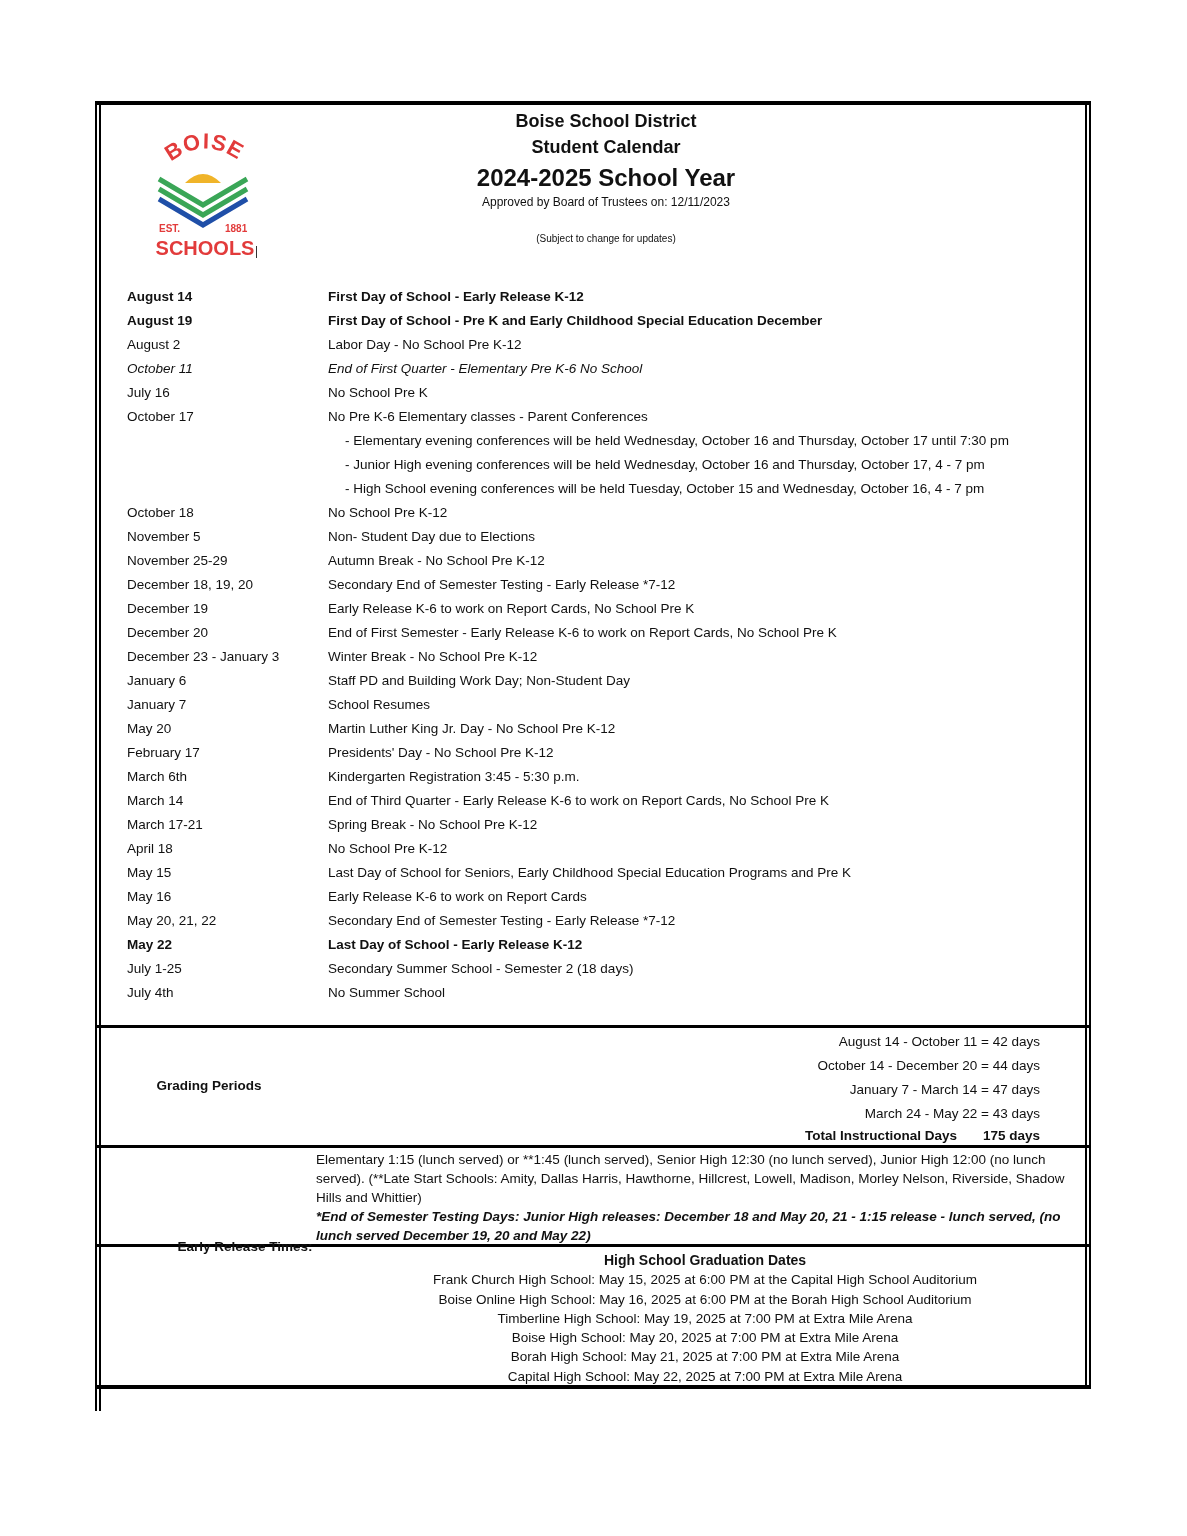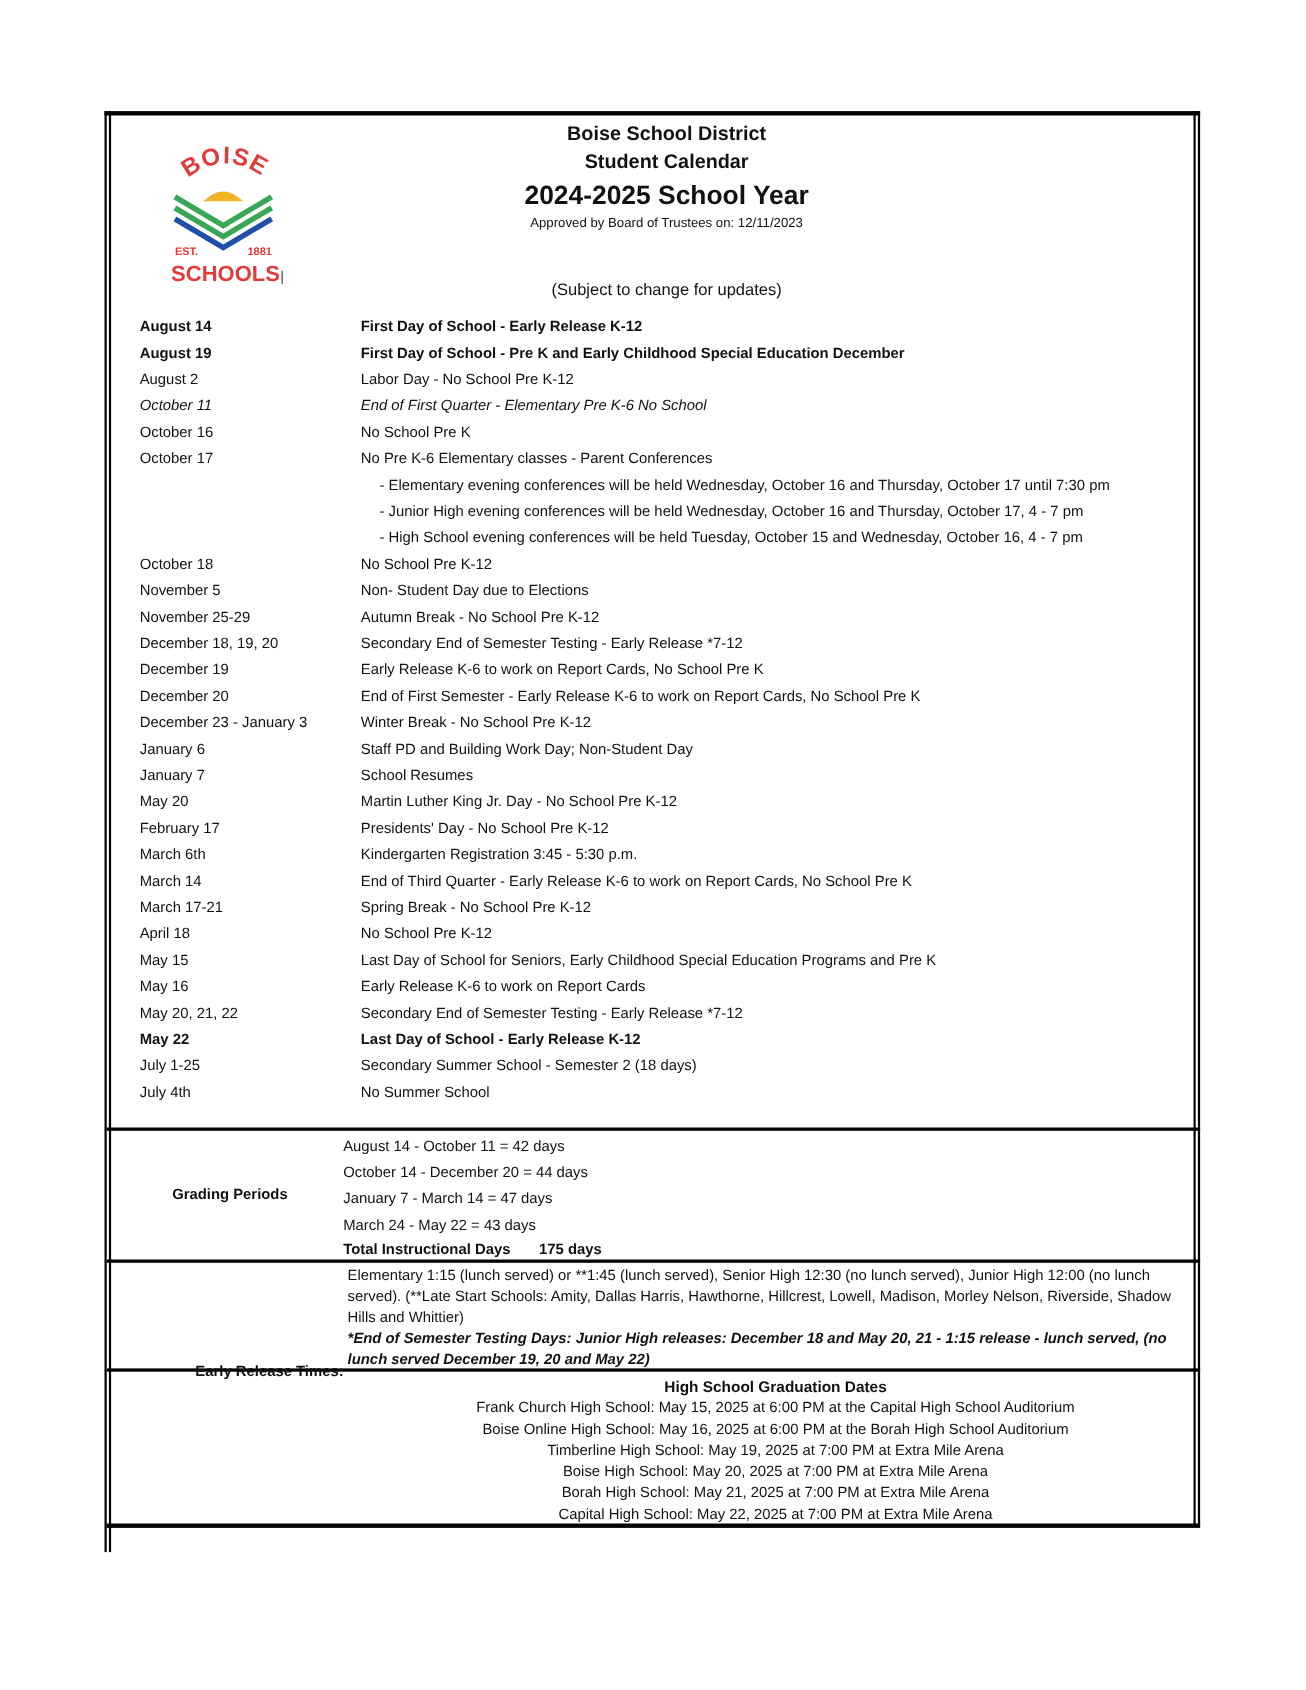--- a/index.html
+++ b/index.html
@@ -22,34 +22,34 @@
     .hrule { position: absolute; left: 97px; width: 994px; background: #000; }
 
     
     .logo { position: absolute; left: 155px; top: 133px; width: 100px; height: 128px; }
     .logo-caret { position: absolute; left: 256px; top: 246px; width: 1px; height: 12px; background: #333; }
     .title-block { position: absolute; left: 400px; width: 412px; text-align: center; }
     .t1 { top: 111px; font-size: 18px; font-weight: bold; }
     .t2 { top: 137px; font-size: 18px; font-weight: bold; }
     .t3 { top: 164px; font-size: 24px; font-weight: bold; }
     .t4 { top: 195px; font-size: 12px; }
-    .t5 { top: 255px; font-size: 15px; }
+    .t5 { top: 233px; font-size: 10px; }
 
     
     .events { position: absolute; left: 127px; top: 289px; width: 950px; }
     .ev-row { display: flex; height: 24px; align-items: flex-start; font-size: 13.5px; }
     .ev-row .date { width: 201px; }
     .ev-row .desc { flex: 1; white-space: nowrap; }
     .ev-row.bold { font-weight: bold; }
     .ev-row.italic { font-style: italic; }
     .ev-row .desc.sub { padding-left: 17px; }
 
     
     .sec-label { position: absolute; font-size: 13.5px; font-weight: bold; text-align: center; }
-    .grading { position: absolute; left: 312px; top: 1030px; width: 700px; }
+    .grading { position: absolute; left: 340px; top: 1030px; width: 700px; text-align: right; }
     .grading .gp { height: 24px; line-height: 24px; font-size: 13.5px; }
     .grading .total { font-weight: bold; height: 20px; line-height: 20px; font-size: 13.5px; }
     .grading .total span.days { margin-left: 26px; }
 
     
     .early { position: absolute; left: 316px; top: 1150px; width: 752px; font-size: 13.5px; line-height: 19px; }
     .early .note { font-weight: bold; font-style: italic; }
 
     
     .grad { position: absolute; left: 300px; top: 1251px; width: 810px; text-align: center; font-size: 13.5px; line-height: 19.3px; }
@@ -107,21 +107,21 @@
     </div>
   <div class="ev-row">
       <span class="date">August 2</span>
       <span class="desc">Labor Day - No School Pre K-12</span>
     </div>
   <div class="ev-row italic">
       <span class="date">October 11</span>
       <span class="desc">End of First Quarter - Elementary Pre K-6 No School</span>
     </div>
   <div class="ev-row">
-      <span class="date">October 16</span>
+      <span class="date">July 16</span>
       <span class="desc">No School Pre K</span>
     </div>
   <div class="ev-row">
       <span class="date">October 17</span>
       <span class="desc">No Pre K-6 Elementary classes - Parent Conferences</span>
     </div>
   <div class="ev-row">
       <span class="date"></span>
       <span class="desc sub">- Elementary evening conferences will be held Wednesday, October 16 and Thursday, October 17 until 7:30 pm</span>
     </div>

